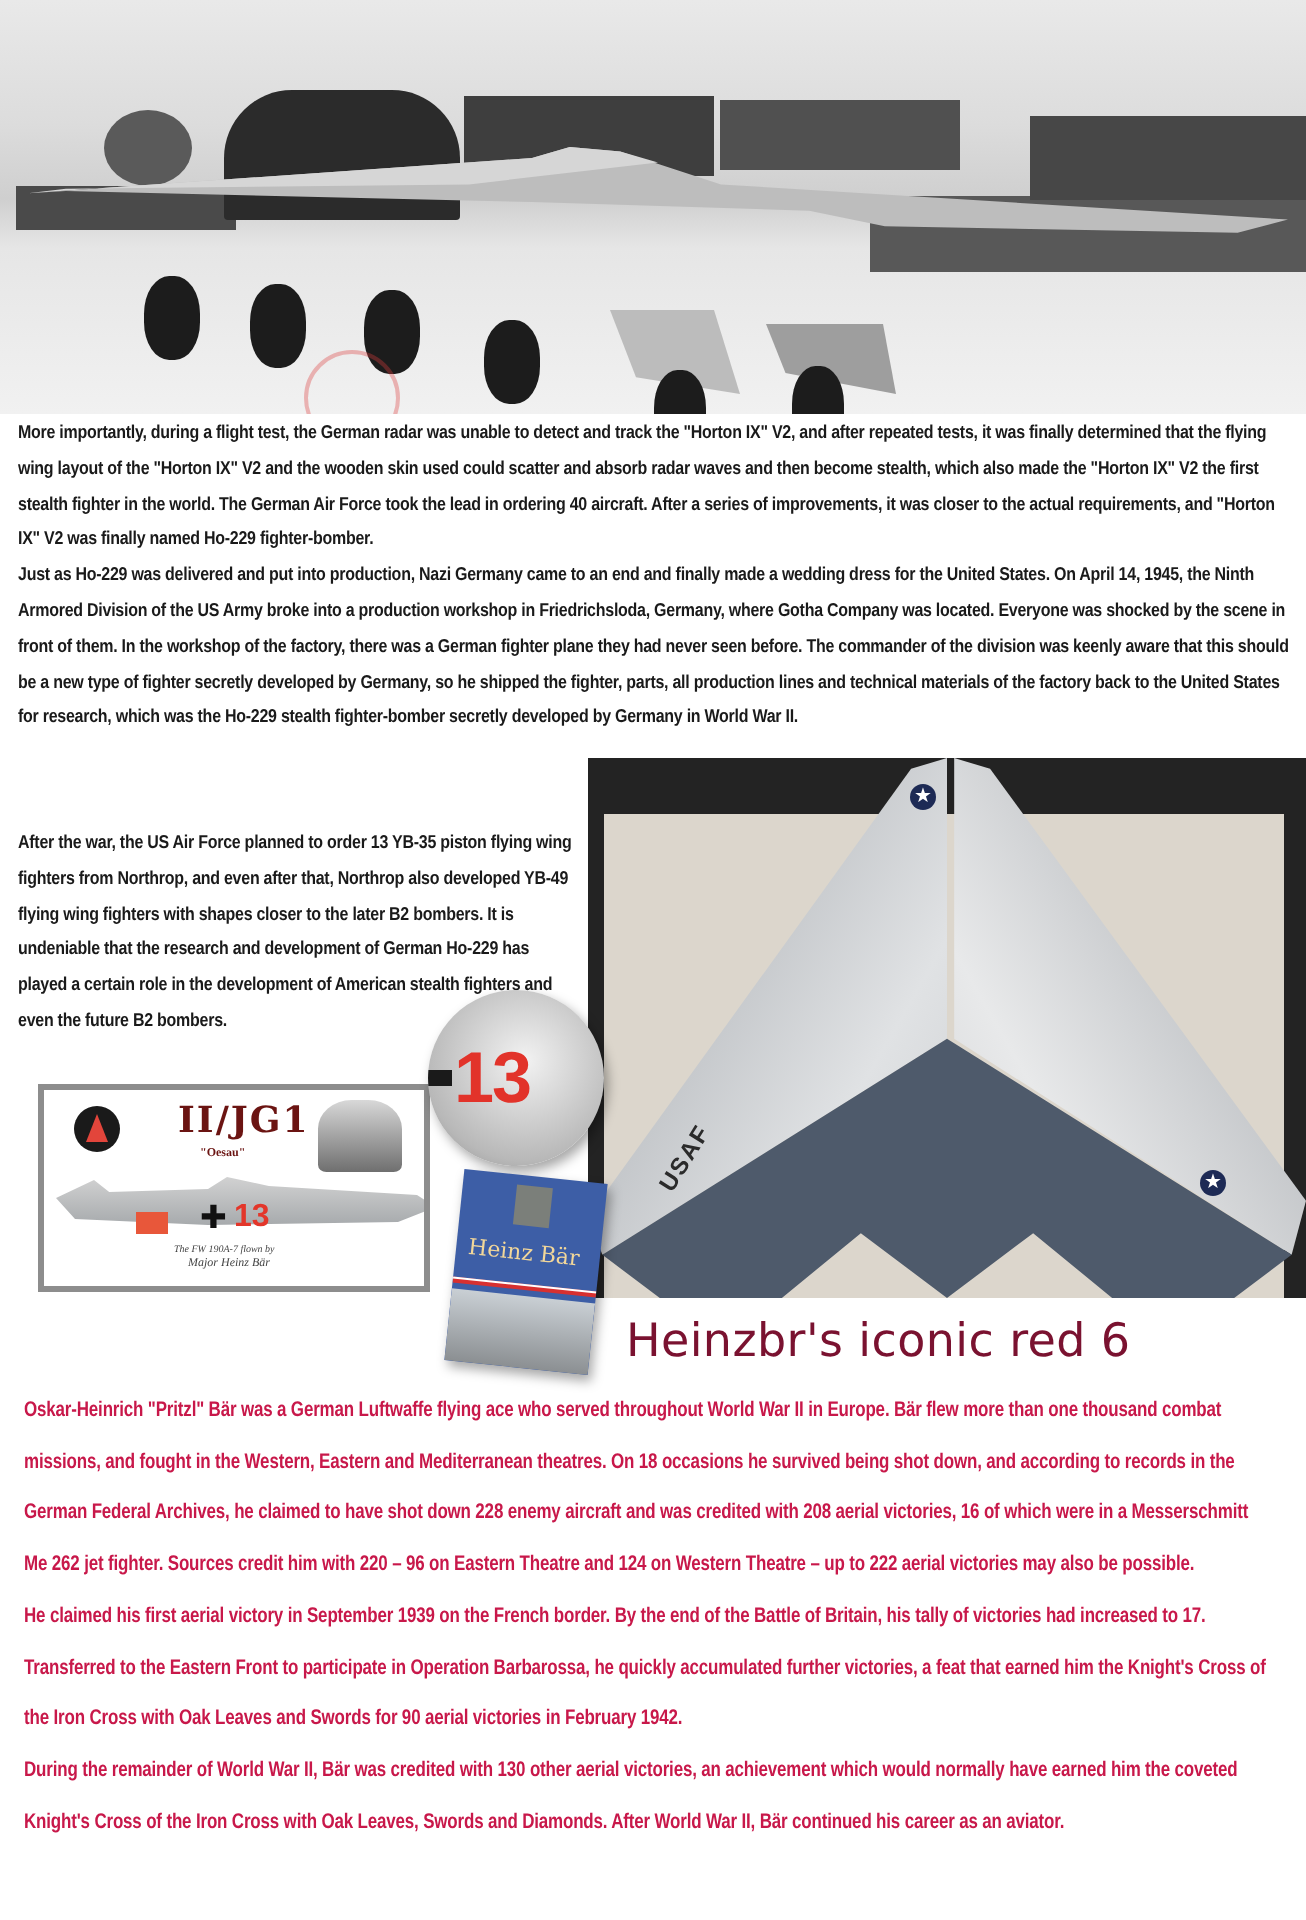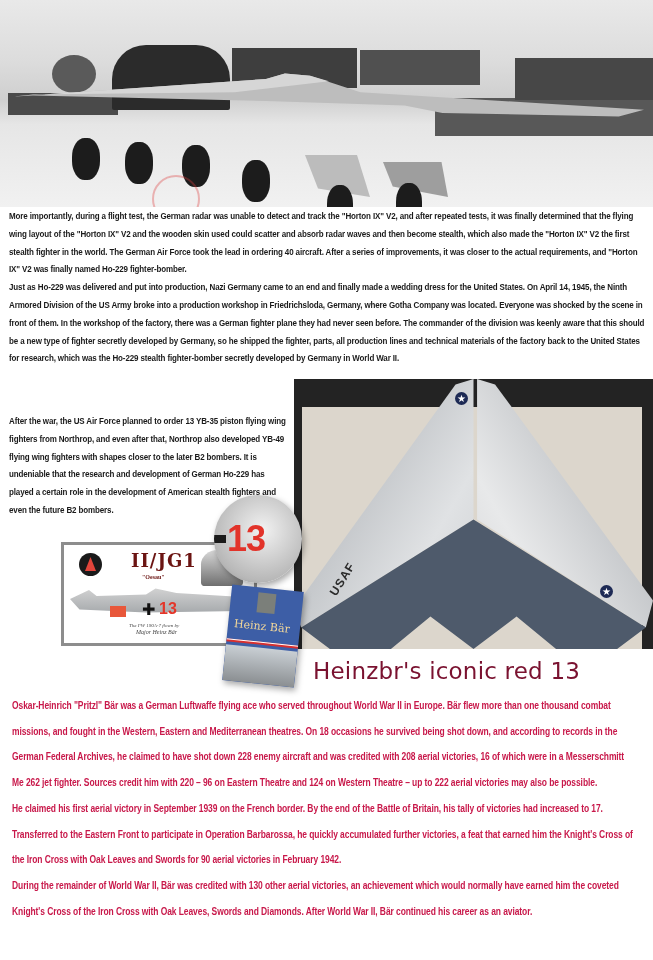--- a/index.html
+++ b/index.html
@@ -54,21 +54,21 @@
       clip-path: polygon(51% 0%, 56% 2%, 100% 82%, 98% 92%, 51% 52%); }
     .model .b2 { position: absolute; left: 0; top: 0; width: 359px; height: 270px;
       background: #4e5a6b;
       clip-path: polygon(50% 52%, 98% 92%, 90% 100%, 73% 100%, 62% 88%, 50% 100%, 38% 88%, 27% 100%, 10% 100%, 2% 92%); }
     .model .usaf { position: absolute; left: 30px; top: 193px; color: #2b2b2b; font-size: 12px; font-weight: bold; transform: rotate(-58deg); letter-spacing: 1px; }
     .model .star { position: absolute; width: 13px; height: 13px; border-radius: 50%; background: #1d2a55; color: #fff; font-size: 10px; line-height: 13px; text-align: center; }
 
     
     .print {
       position: absolute; left: 19px; top: 542px; width: 196px; height: 104px;
-      background: #ffffff; border: 3px solid #8d8d8d; overflow: hidden; margin-left: 42px;
+      background: #ffffff; border: 3px solid #8d8d8d; overflow: hidden;
     }
     .print .badge { position: absolute; left: 15px; top: 8px; width: 23px; height: 23px; border-radius: 50%; background: #1a1a1a; }
     .print .badge::after { content: ""; position: absolute; left: 6px; top: 4px; width: 11px; height: 14px; background: #e2453b; clip-path: polygon(50% 0, 100% 100%, 0 100%); }
     .print .unit { position: absolute; left: 67px; top: 5px; color: #6b1412; font-family: "DejaVu Serif", serif; font-size: 18px; font-weight: bold; letter-spacing: 1px; }
     .print .oesau { position: absolute; left: 78px; top: 29px; color: #6b1412; font-family: "Liberation Serif", serif; font-size: 6px; font-weight: bold; }
     .print .pilot { position: absolute; left: 137px; top: 5px; width: 42px; height: 36px; background: linear-gradient(#d8d8d8, #6f6f6f); border-radius: 40% 40% 10% 10%; }
     .print .plane { position: absolute; left: 6px; top: 42px; width: 190px; height: 30px; background: linear-gradient(#d4d4d4, #9fa3a6); clip-path: polygon(0 40%, 10% 10%, 14% 30%, 40% 25%, 45% 5%, 56% 20%, 95% 35%, 100% 55%, 90% 80%, 40% 85%, 5% 75%); }
     .print .band { position: absolute; left: 46px; top: 61px; width: 16px; height: 11px; background: #e8573a; }
     .print .cross { position: absolute; left: 78px; top: 57px; color: #111; font-size: 16px; font-weight: bold; line-height: 16px; }
     .print .num { position: absolute; left: 95px; top: 56px; color: #e3362a; font-size: 16px; font-weight: bold; line-height: 16px; }
@@ -168,19 +168,19 @@
   <div class="num">13</div>
 </div>
 
 <div class="book">
   <div class="portrait"></div>
   <div class="title">Heinz Bär</div>
   <div class="stripe"></div>
   <div class="photo"></div>
 </div>
 
-<div class="caption">Heinzbr's iconic red 13</div>
+<div class="caption">Heinzbr's iconic red 6</div>
 
 <div class="bio">
   <p>Oskar-Heinrich "Pritzl" Bär  was a German Luftwaffe flying ace who served throughout World War II in Europe. Bär flew more than one thousand combat missions, and fought in the Western, Eastern and Mediterranean theatres. On 18 occasions he survived being shot down, and according to records in the German Federal Archives, he claimed to have shot down 228 enemy aircraft and was credited with 208 aerial victories, 16 of which were in a Messerschmitt Me 262 jet fighter. Sources credit him with 220 – 96 on Eastern Theatre and 124 on Western Theatre – up to 222 aerial victories may also be possible.</p>
   <p> He claimed his first aerial victory in September 1939 on the French border. By the end of the Battle of Britain, his tally of victories had increased to 17. Transferred to the Eastern Front to participate in Operation Barbarossa, he quickly accumulated further victories, a feat that earned him the Knight's Cross of the Iron Cross with Oak Leaves and Swords for 90 aerial victories in February 1942.</p>
   <p>During the remainder of World War II, Bär was credited with 130 other aerial victories, an achievement which would normally have earned him the coveted Knight's Cross of the Iron Cross with Oak Leaves, Swords and Diamonds. After World War II, Bär continued his career as an aviator.</p>
 </div>
 
 </body></html>

